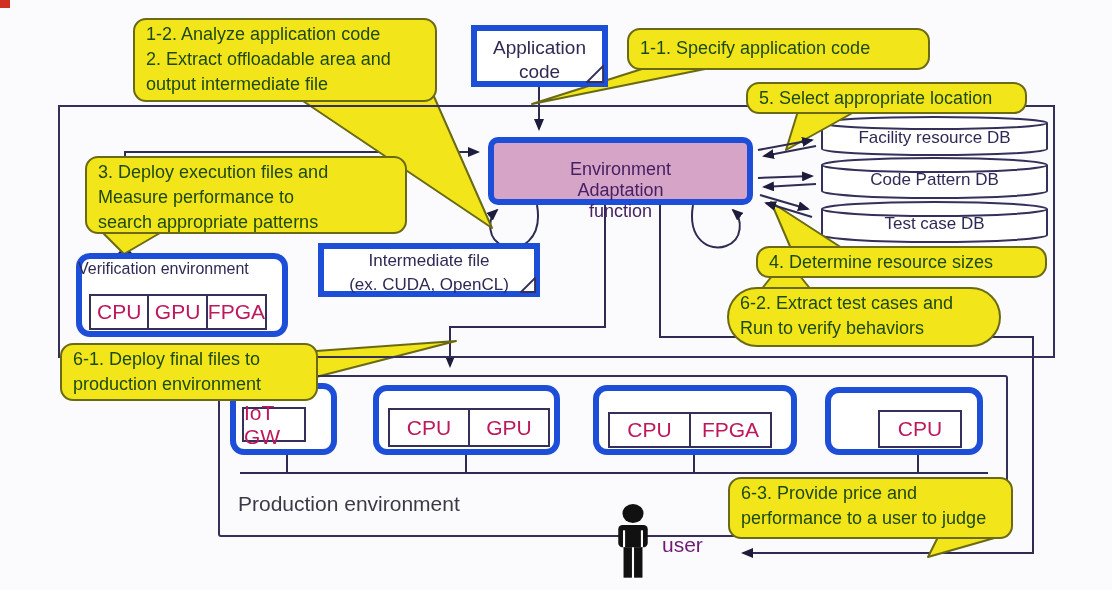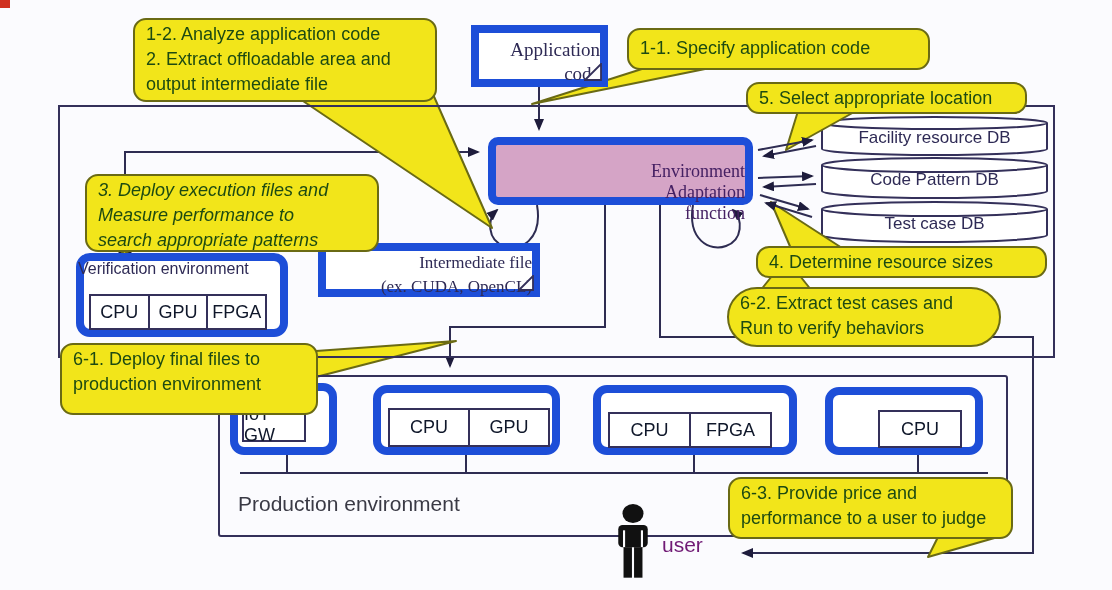--- a/index.html
+++ b/index.html
@@ -3,29 +3,29 @@
 <meta charset="utf-8">
 <style>
   html,body{margin:0;padding:0;background:#e9e9ec;}
   .stage{
     position:relative;width:1112px;height:590px;background:#fbfbfe;overflow:hidden;
     font-family:"Liberation Sans","DejaVu Sans",sans-serif;color:#2e2a55;
   }
   .stage *{box-sizing:border-box;}
   svg.overlay{position:absolute;left:0;top:0;z-index:1;pointer-events:none;}
   .rect{position:absolute;border:2px solid #34305a;background:transparent;z-index:2;}
-  .box{position:absolute;background:#fff;border:8px solid #1d4ed8;z-index:2;text-align:right;font-family:Liberation Serif, serif;}
+  .box{position:absolute;background:#fff;border:6px solid #1d4ed8;z-index:2;text-align:center;}
   .rbox{border-radius:14px;}
   .ea{background:#d5a4c6;border-radius:10px;color:#452063;font-size:18px;line-height:21px;padding-top:16px;}
   .doc .ln{display:block;}
   .ln{display:block;}
   .fold{position:absolute;right:-2px;bottom:-2px;z-index:3;}
   .mini{position:absolute;display:flex;border:2px solid #34305a;background:#fff;z-index:2;}
   .mini>div{flex:1;display:flex;align-items:center;justify-content:center;
-    border-left:2px solid #34305a;font-size:18px;color:#0f172a;}
+    border-left:2px solid #34305a;font-size:21px;color:#be185d;}
   .mini>div:first-child{border-left:none;}
   .callout{
     position:absolute;z-index:4;background:#f2e51a;border:2.5px solid #6a6a14;border-radius:13px;
     color:#1d4a12;font-size:18px;padding:2px 8px 2px 11px;
   }
   .callout .ln{line-height:25px;white-space:nowrap;}
   .c1line .ln{line-height:33px;}
   .dbtext{position:absolute;z-index:2;text-align:center;font-size:17px;color:#2e2a55;}
   .redmark{position:absolute;left:0;top:0;width:10px;height:8px;z-index:6;}
   .usericon{position:absolute;left:611px;top:504px;z-index:5;}
@@ -168,36 +168,36 @@
   </div>
 
   <div class="callout c1line" style="left:627px;top:28px;width:303px;height:42px;">
     <span class="ln">1-1.  Specify application code</span>
   </div>
 
   <div class="callout" style="left:746px;top:82px;width:281px;height:32px;">
     <span class="ln">5.  Select appropriate location</span>
   </div>
 
-  <div class="callout" style="left:85px;top:174px;width:294px;height:78px;font-style:italic;">
+  <div class="callout" style="left:85px;top:156px;width:322px;height:78px;">
     <span class="ln">3. Deploy execution files and</span>
     <span class="ln">Measure performance to</span>
     <span class="ln">search appropriate patterns</span>
   </div>
 
   <div class="callout" style="left:756px;top:246px;width:291px;height:32px;">
     <span class="ln">4.  Determine resource sizes</span>
   </div>
 
   <div class="callout" style="left:727px;top:287px;width:274px;height:60px;border-radius:30px;">
     <span class="ln">6-2. Extract test cases and</span>
     <span class="ln">Run to verify behaviors</span>
   </div>
 
-  <div class="callout" style="left:60px;top:343px;width:258px;height:72px;">
+  <div class="callout" style="left:60px;top:343px;width:258px;height:58px;">
     <span class="ln">6-1. Deploy final files to</span>
     <span class="ln">production environment</span>
   </div>
 
   <div class="callout" style="left:728px;top:477px;width:285px;height:62px;">
     <span class="ln">6-3. Provide price and</span>
     <span class="ln">performance to a user to judge</span>
   </div>
 
   <div class="redmark" style="background:#d03020;"></div>

